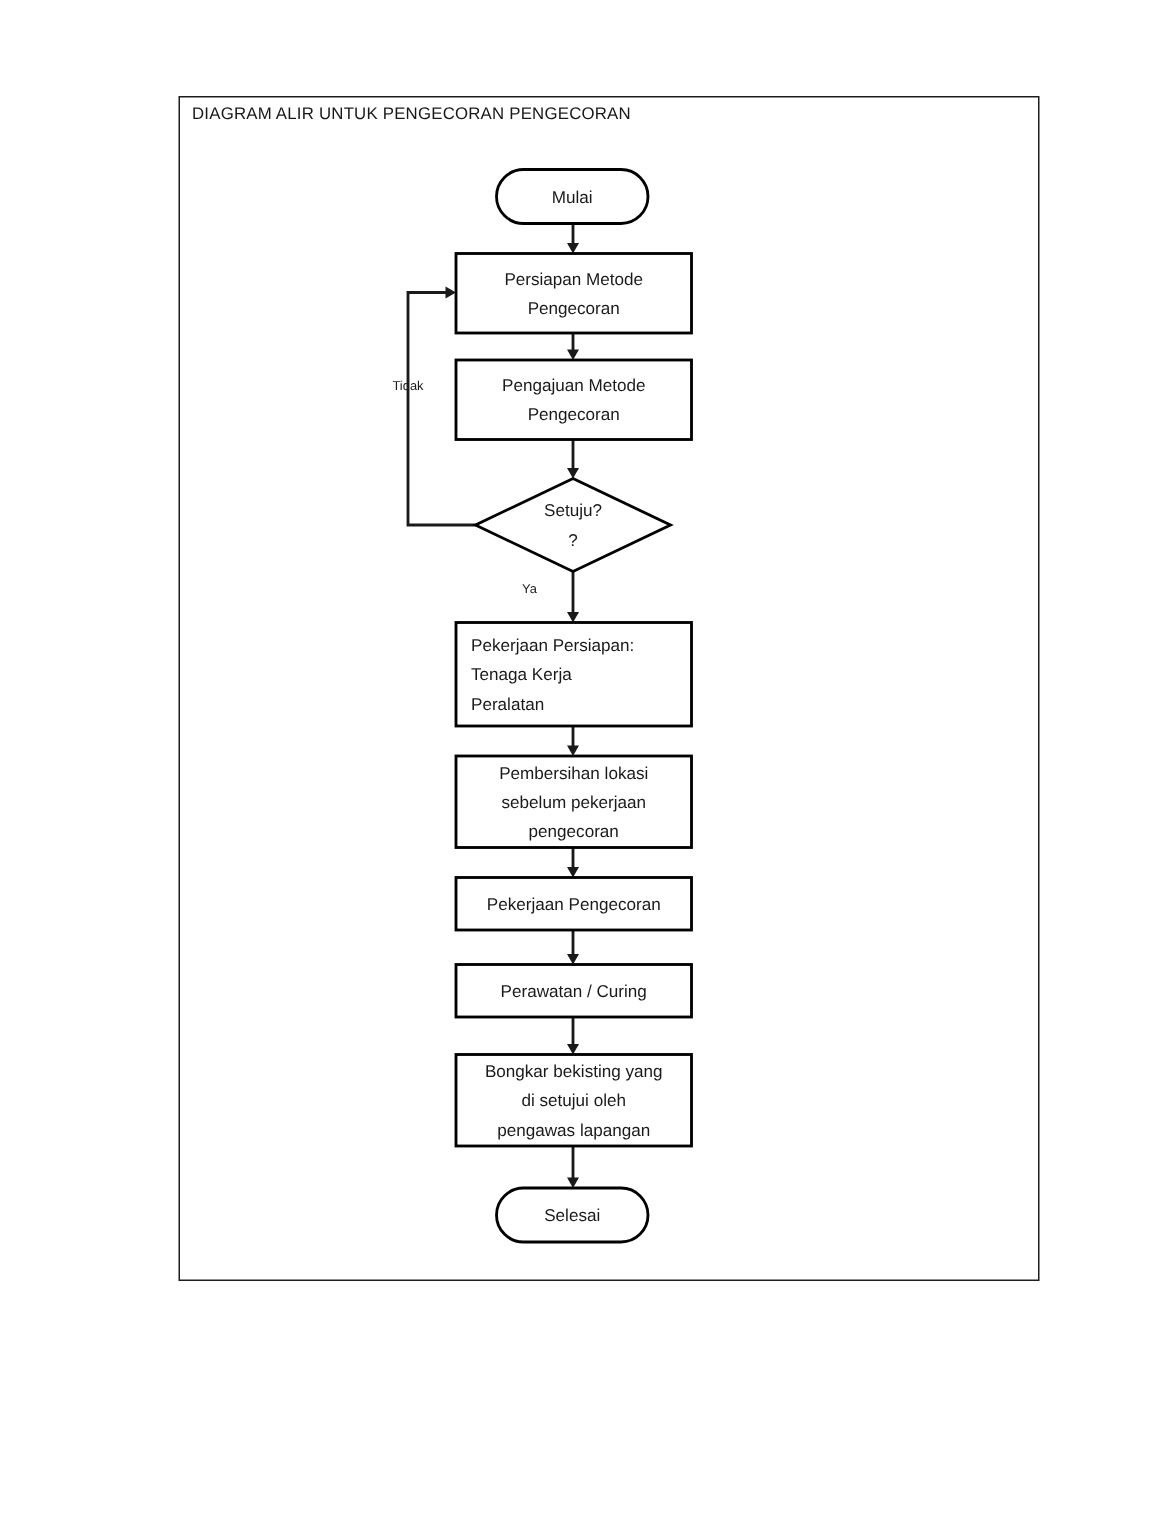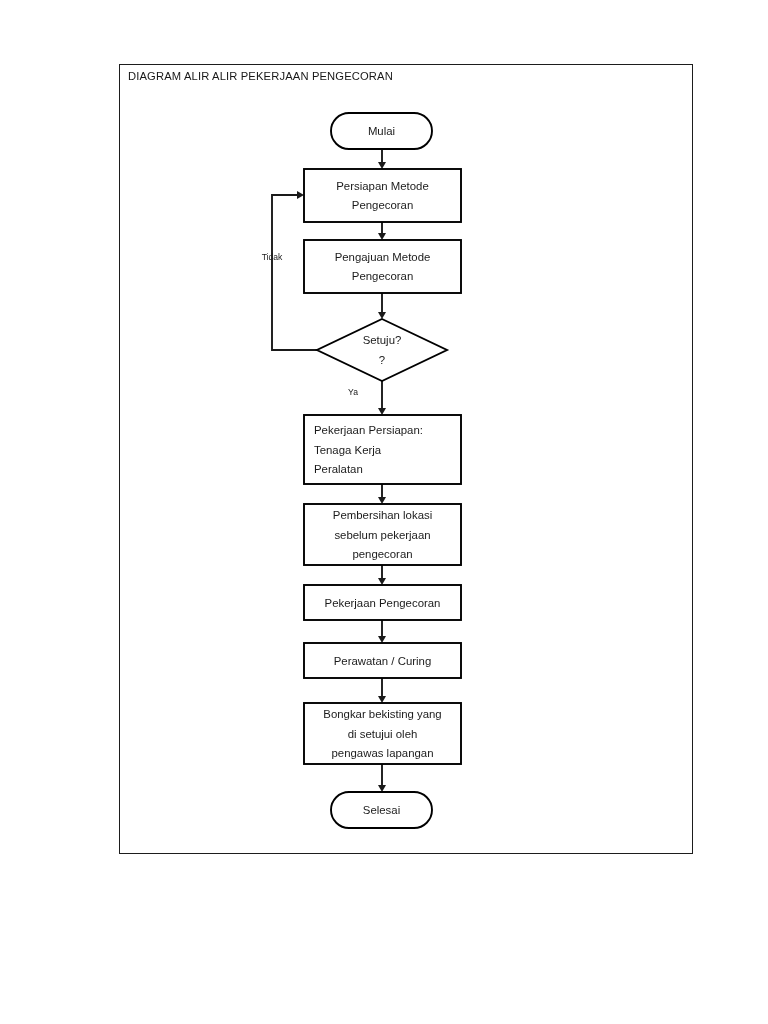--- a/index.html
+++ b/index.html
@@ -73,21 +73,21 @@
   }
   .arrow-head { fill: #1a1a1a; }
 </style>
 </head>
 <body>
 
 <div id="page">
 
   <div id="doc-frame"></div>
 
-  <div id="diagram-title">DIAGRAM ALIR ALIR PEKERJAAN PENGECORAN</div>
+  <div id="diagram-title">DIAGRAM ALIR UNTUK PENGECORAN PENGECORAN</div>
 
   <svg id="flow-svg" viewBox="0 0 768 1024" xmlns="http://www.w3.org/2000/svg">
     <g id="edges-layer">
         <g>
           <path d="M382 149 L382 163.2" class="edge-line"></path>
           <polygon points="382,169 378,162 386,162" class="arrow-head"></polygon>
         </g>
         <g>
           <path d="M382 222 L382 234.2" class="edge-line"></path>
           <polygon points="382,240 378,233 386,233" class="arrow-head"></polygon>

